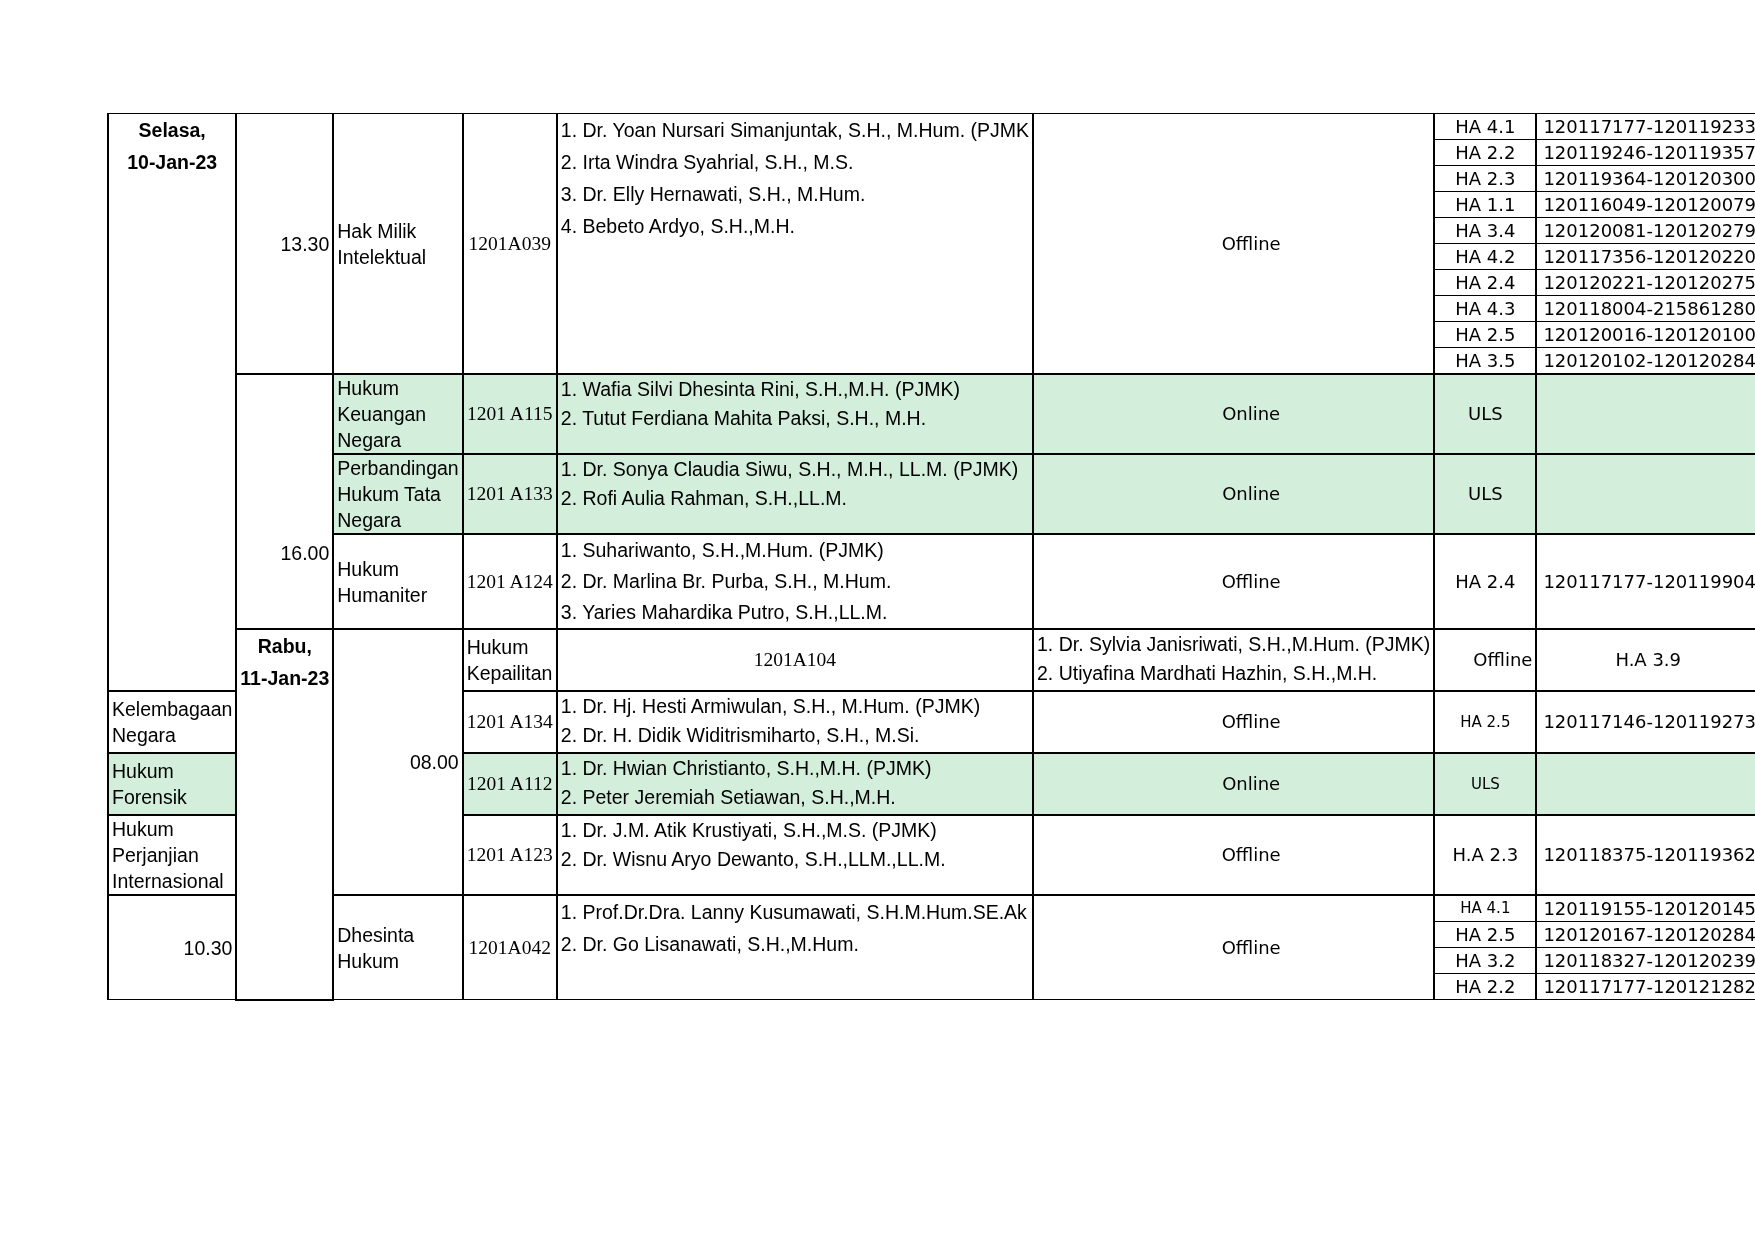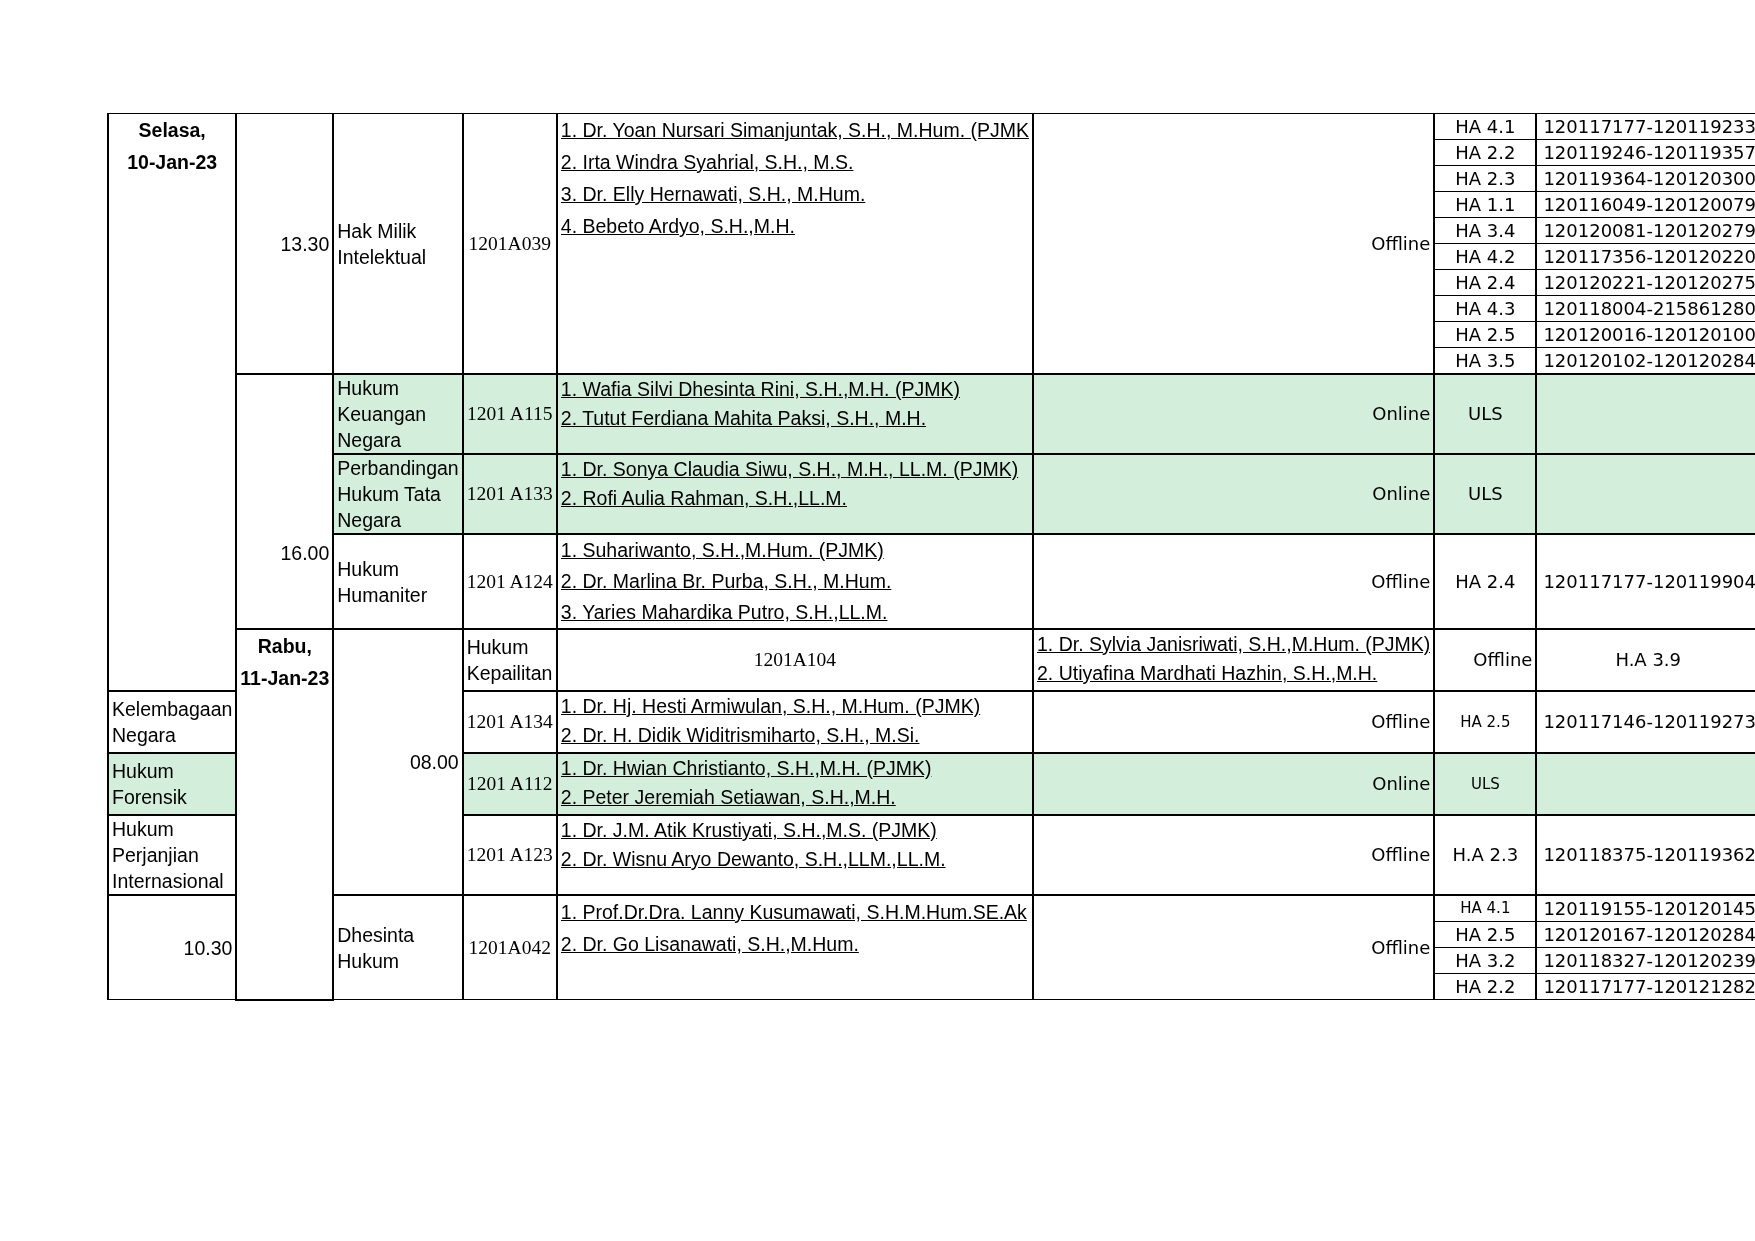--- a/index.html
+++ b/index.html
@@ -8,23 +8,23 @@
     position: absolute; left: 107px; top: 113px;
     border-collapse: collapse; table-layout: fixed;
     font-family: "Liberation Sans", sans-serif; font-size: 19.5px; color: #000;
   }
   .sched td { border: 2px solid #000; padding: 0 3px; vertical-align: middle; line-height: 32px; overflow: hidden; white-space: nowrap; }
   .sched td.day { text-align: center; vertical-align: top; font-weight: bold; line-height: 32px; padding-top: 0; margin-top: 31px; }
   .sched td.time { text-align: right; }
   .sched td.course { text-align: left; white-space: normal; line-height: 26px; }
   .sched td.code { text-align: center; font-family: Liberation Serif, serif; }
   .sched td.lect { vertical-align: top; text-align: left; }
-  .sched td.lect div { line-height: 32px; white-space: nowrap; overflow: hidden; text-decoration: underline; }
+  .sched td.lect div { line-height: 32px; white-space: nowrap; overflow: hidden; }
   .sched td.mode, .sched td.room, .sched td.nim { font-family: "DejaVu Sans", sans-serif; font-size: 18px; }
-  .sched td.mode { text-align: right; padding-left: 38px; }
+  .sched td.mode { text-align: center; padding-left: 38px; }
   .sched td.room { text-align: center; }
   .sched td.room.small { font-size: 15px; }
   .sched td.nim { text-align: left; padding-left: 6px; font-size: 18px; }
   .sched tr.green td.g { background: #d3efdc; }
   .sched tr.thin td { border-top-width: 1px; border-bottom-width: 1px; }
 </style>
 </head>
 <body>
 
 <table class="sched">

